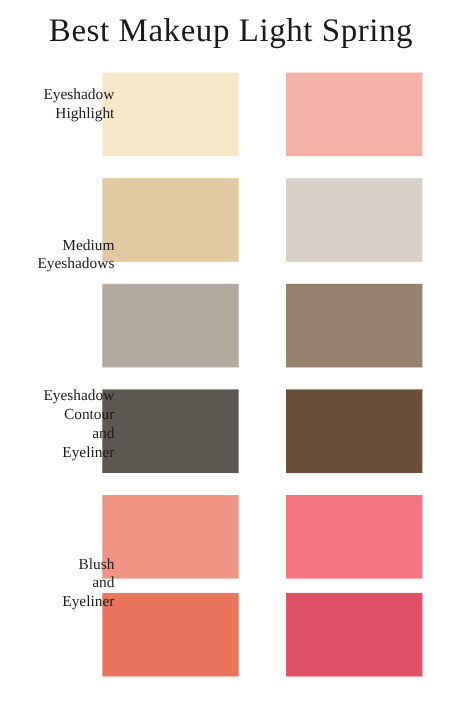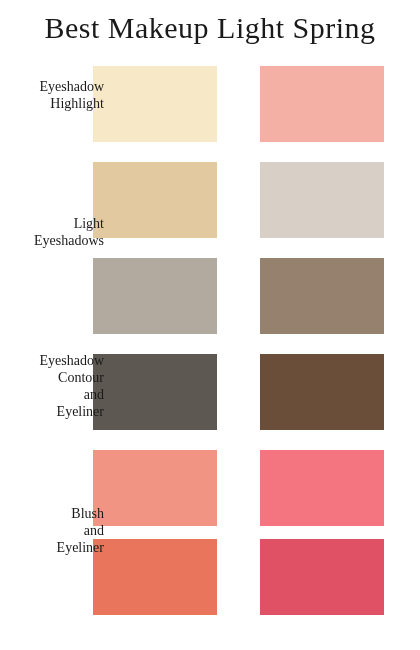--- a/index.html
+++ b/index.html
@@ -124,21 +124,21 @@
 
     <div class="row r5">
       <div class="swatch col-left" style="background-color: rgb(233, 118, 92);"></div>
       <div class="swatch col-right" style="background-color: rgb(225, 81, 101);"></div>
     </div>
 
   </div>
 
   <div class="label l0">Eyeshadow
 Highlight</div>
-  <div class="label l1">Light
+  <div class="label l1">Medium
 Eyeshadows</div>
   <div class="label l2">Eyeshadow
 Contour
 and
 Eyeliner</div>
   <div class="label l3">Blush
 and
 Eyeliner</div>
 
 </div>

